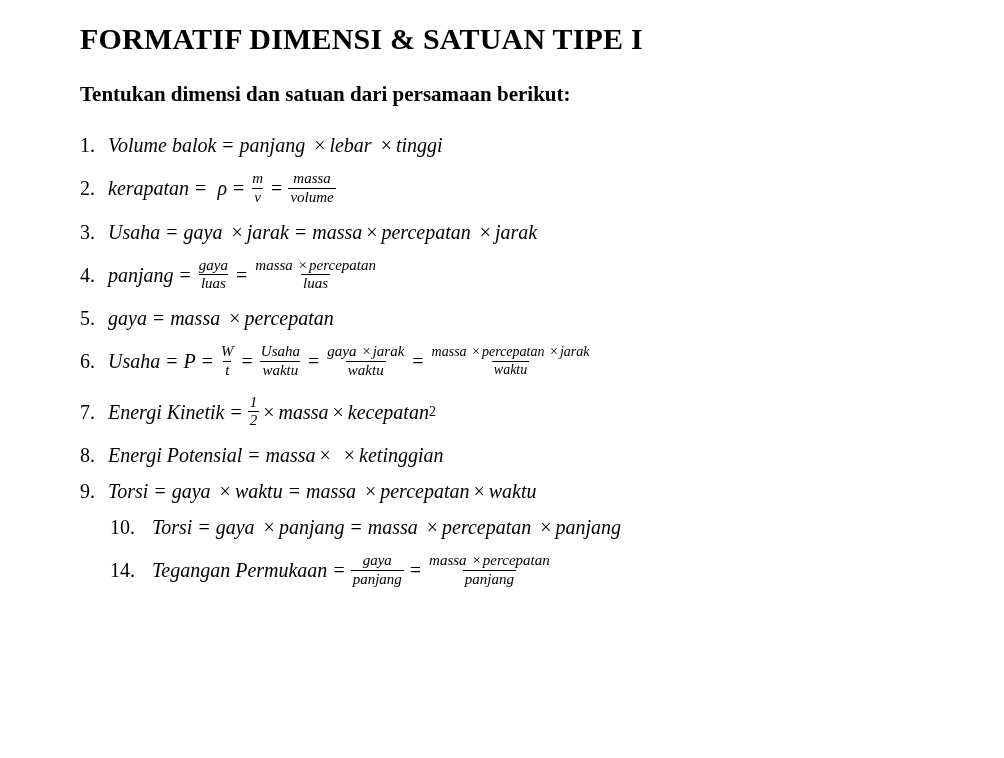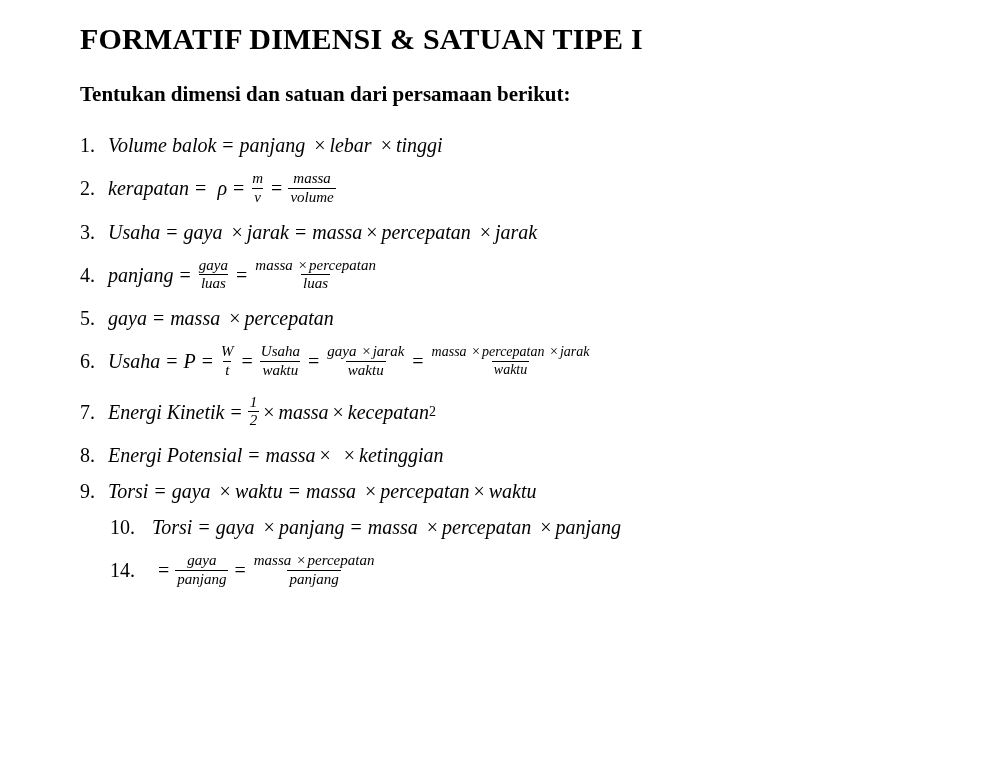--- a/index.html
+++ b/index.html
@@ -297,20 +297,21 @@
         <span class="t">percepatan</span>
         <span class="t">&nbsp;</span>
           <span class="mul">×</span>
         <span class="t">panjang</span>
       </span>
     </div>
 
     <div class="item wide">
       <span class="num">14.</span>
       <span class="eq">
+        <span class="t">Tegangan Permukaan</span>
         <span class="equals">=</span>
         <span class="frac small">
           <span class="fn">gaya</span>
           <span class="fd">panjang</span>
         </span>
         <span class="equals">=</span>
         <span class="frac small">
           <span class="fn">
             <span class="t">massa</span>
             <span class="mul">×</span><span class="t">percepatan</span>

